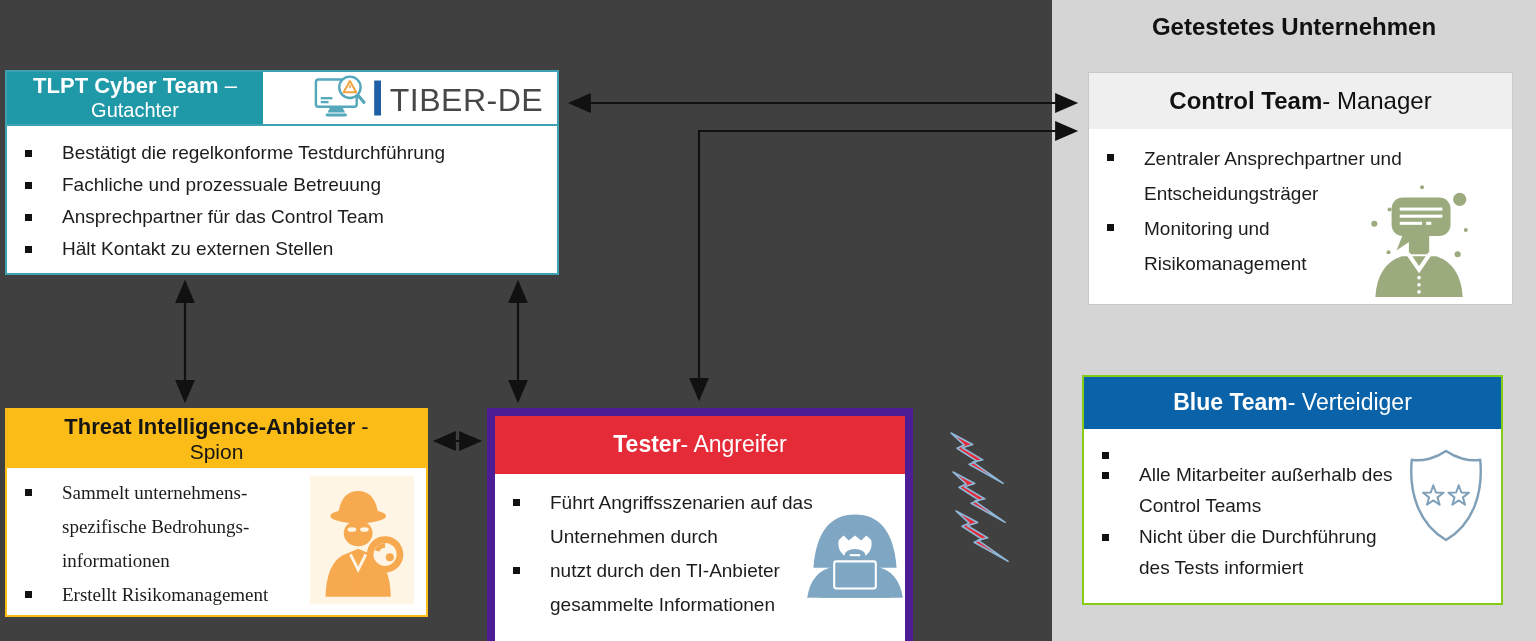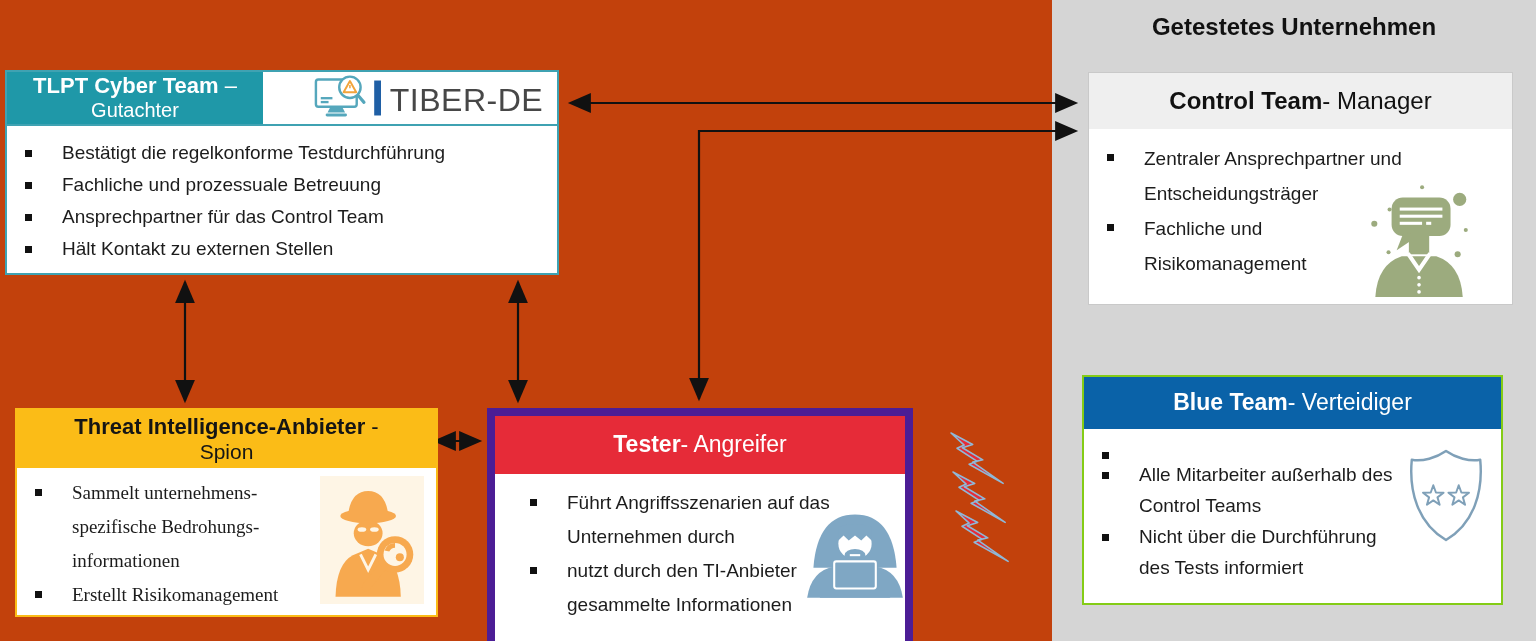--- a/index.html
+++ b/index.html
@@ -1,16 +1,16 @@
 <!DOCTYPE html>
 <html><head>
 <meta charset="utf-8">
 <style>
   html,body{margin:0;padding:0;background:#fff;}
-  .stage{position:relative;width:1536px;height:641px;background:#c2410c;
+  .stage{position:relative;width:1536px;height:641px;background:#404040;
          font-family:"Liberation Sans",sans-serif;color:#1c1c1c;overflow:hidden;}
 
   
   .gray-panel{position:absolute;left:1052px;top:0;width:484px;height:641px;background:#D5D5D5;}
   .panel-title{position:absolute;left:0;top:13px;width:100%;text-align:center;
                font-size:24px;font-weight:bold;color:#111;}
 
   
   .box{position:absolute;background:#fff;box-sizing:border-box;}
   .hdr{display:flex;align-items:stretch;box-sizing:border-box;}
@@ -27,35 +27,35 @@
   .tlpt{left:5px;top:70px;width:554px;height:205px;border:2px solid #3FA2B2;}
   .tlpt .hdr{height:54px;border-bottom:2px solid #3FA2B2;}
   .tlpt .hdr-text{background:#1F98A8;color:#fff;font-size:22px;align-items:center;}
   .tlpt .hdr-text .sub{font-size:20px;font-weight:normal;}
   .hdr-logo{flex:0 0 250px;background:#fff;display:flex;align-items:center;justify-content:center;margin-left:44px;}
   .tlpt ul.bullets{padding-top:11px;}
   .tlpt li.bullet{line-height:32px;}
   .tlpt .bt{max-width:480px;font-size:19px;}
 
   
-  .tibox{left:15px;top:408px;width:423px;height:209px;border:2px solid #FBBC17;}
+  .tibox{left:5px;top:408px;width:423px;height:209px;border:2px solid #FBBC17;}
   .tibox .hdr{height:58px;background:#FBBC17;}
   .tibox .hdr-text{color:#151515;font-size:22px;}
   .tibox .hdr-text .sub{font-size:21px;font-weight:normal;}
   .tibox ul.bullets{padding-top:8px;font-family:Liberation Serif, serif;}
   .tibox li.bullet{line-height:34px;}
   .tibox .bt{max-width:232px;font-size:19px;}
   .spy-panel{position:absolute;left:303px;top:66px;width:104px;height:128px;background:#FEF5E5;
              display:flex;align-items:center;justify-content:center;}
 
   
   .tester{left:487px;top:408px;width:426px;height:249px;border:8px solid #4c1d95;}
   .tester .hdr{height:58px;background:#E62B38;}
   .tester .hdr-text{color:#fff;font-size:23px;flex-direction:row;gap:0;}
-  .tester ul.bullets{padding-top:12px;margin-left:17px;}
+  .tester ul.bullets{padding-top:12px;}
   .tester li.bullet{line-height:34px;}
   .tester .bt{max-width:266px;font-size:19px;}
   .hacker-wrap{position:absolute;left:308px;top:86px;}
 
   
   .control{left:1088px;top:72px;width:425px;height:233px;border:1px solid #C9C9C9;}
   .control .hdr{height:56px;background:#EFEFEF;}
   .control .hdr-text{color:#111;font-size:24px;flex-direction:row;}
   .control ul.bullets{padding-top:12px;}
   .control li.bullet{line-height:35px;}
@@ -217,21 +217,21 @@
           <span> - Manager</span>
       </div>
     </div>
     <ul class="bullets">
         <li class="bullet">
           <span class="sq"></span>
           <span class="bt">Zentraler Ansprechpartner und Entscheidungsträger</span>
         </li>
         <li class="bullet">
           <span class="sq"></span>
-          <span class="bt">Fachliche und Risikomanagement</span>
+          <span class="bt">Monitoring und Risikomanagement</span>
         </li>
       </ul>
     <div class="manager-wrap">
       <svg width="112" height="124" viewBox="0 0 110 122" fill="#9CAB7E">
         <circle cx="13" cy="50" r="3"></circle>
           <circle cx="28" cy="36" r="2"></circle>
           <circle cx="97" cy="26" r="6.5"></circle>
         <circle cx="103" cy="56" r="2"></circle>
           <circle cx="95" cy="80" r="3"></circle>
           <circle cx="27" cy="78" r="2"></circle>

